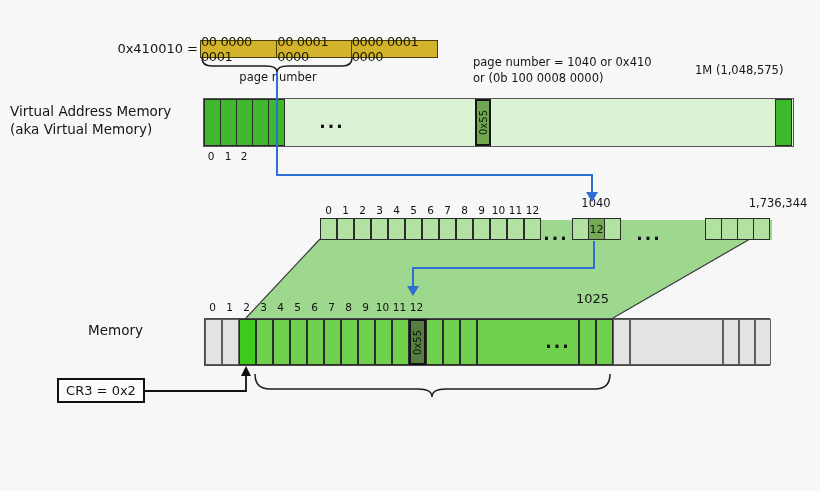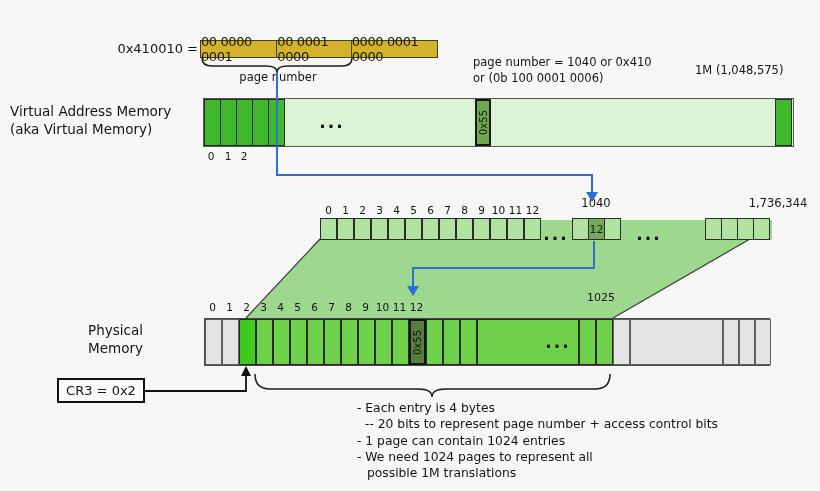--- a/index.html
+++ b/index.html
@@ -62,21 +62,21 @@
   #phys-label{left:58px;top:321px;width:115px;text-align:center;font-size:13.5px;line-height:18px;}
   #phys-bar{left:204px;top:318px;width:566px;height:48px;box-sizing:border-box;
     border:1.5px solid #474747;background:#e3e3e3;}
   .phys-gray{background:#e3e3e3;border:1px solid #5f5f5f;top:0;height:100%;}
   .phys-green{background:#6ed04b;top:0;height:100%;}
   #phys-cr3-cell{background:#3fca20;}
   #phys-page-cell{left:204px;top:0;width:17px;height:100%;background:#577e41;border:2px solid #141414;}
   #phys-page-cell .vtext{color:#08140a;}
   #phys-dots{left:534px;top:337px;width:48px;}
   .phys-tick{top:301px;width:17px;}
-  #phys-1025-label{left:576px;top:291px;width:50px;text-align:center;font-size:11px;}
+  #phys-1025-label{left:576px;top:291px;width:50px;font-size:13px;}
 
   
   #cr3-box{left:57px;top:378px;width:88px;height:25px;box-sizing:border-box;
     border:2px solid #111;background:#fcfcfc;display:flex;align-items:center;justify-content:center;
     font-size:13px;}
 
   
   #notes{left:357px;top:400px;font-size:12.3px;line-height:16.3px;}
   #notes .indent1{padding-left:8px;}
   #notes .indent2{padding-left:10px;}
@@ -93,21 +93,21 @@
   </svg>
 
   <div class="abs" id="addr-label">0x410010 =</div>
   <div class="abs" id="binary-box">
     <div class="seg seg1">00 0000 0001</div>
     <div class="seg seg2">00 0001 0000</div>
     <div class="seg seg3">0000 0001 0000</div>
   </div>
   <div class="abs" id="page-number-label">page number</div>
   <div class="abs" id="pn-note1">page number = 1040 or 0x410</div>
-  <div class="abs" id="pn-note2">or (0b 100 0001 0006)</div>
+  <div class="abs" id="pn-note2">or (0b 100 0008 0000)</div>
   <div class="abs" id="one-m-label">1M (1,048,575)</div>
 
   <div class="abs" id="vas-label">
     <div>Virtual Address Memory</div>
     <div>(aka Virtual Memory)</div>
   </div>
   <div class="abs" id="vas-bar">
     <div class="cell vas-green" style="left:0;width:17px"></div>
     <div class="cell vas-green" style="left:16px;width:17px"></div>
     <div class="cell vas-green" style="left:32px;width:17px"></div>
@@ -162,21 +162,20 @@
 
   <div class="dots" id="v2p-dots2">...</div>
 
   <div class="abs" id="v2p-max-label">1,736,344</div>
   <div class="cell v2p-cell" style="left:705px"></div>
   <div class="cell v2p-cell" style="left:721px"></div>
   <div class="cell v2p-cell" style="left:737px"></div>
   <div class="cell v2p-cell" style="left:753px"></div>
 
   <div class="abs" id="phys-label">
-    <div>Physical</div>
     <div>Memory</div>
   </div>
 
   <span class="tick phys-tick" style="left:204px">0</span>
   <span class="tick phys-tick" style="left:221px">1</span>
   <span class="tick phys-tick" style="left:238px">2</span>
   <span class="tick phys-tick" style="left:255px">3</span>
   <span class="tick phys-tick" style="left:272px">4</span>
   <span class="tick phys-tick" style="left:289px">5</span>
   <span class="tick phys-tick" style="left:306px">6</span>
@@ -213,27 +212,20 @@
     <div class="cell phys-gray" style="left:408px;width:17px"></div>
     <div class="cell phys-gray" style="left:425px;width:93px"></div>
     <div class="cell phys-gray" style="left:518px;width:16px"></div>
     <div class="cell phys-gray" style="left:534px;width:16px"></div>
     <div class="cell phys-gray" style="left:550px;width:16px"></div>
   </div>
   <div class="dots" id="phys-dots">...</div>
 
   <div class="abs" id="cr3-box">CR3 = 0x2</div>
 
-  <div class="abs" id="notes">
-    <div>- Each entry is 4 bytes</div>
-    <div class="indent1">-- 20 bits to represent page number + access control bits</div>
-    <div>- 1 page can contain 1024 entries</div>
-    <div>- We need 1024 pages to represent all</div>
-    <div class="indent2">possible 1M translations</div>
-  </div>
 
   <svg class="layer" width="820" height="491">
 
     <path d="M202,58 Q202,66 212,66 L266,66 Q277,66 277,72 M352,58 Q352,66 342,66 L288,66 Q277,66 277,72" fill="none" stroke="#1c1c1c" stroke-width="1.5"></path>
 
     <path d="M277,72 L277,175 L592,175 L592,193" fill="none" stroke="#2e6fd3" stroke-width="2"></path>
     <polygon points="586,192 598,192 592,202" fill="#2e6fd3"></polygon>
 
     <path d="M594,241 L594,268 L413,268 L413,287" fill="none" stroke="#2e6fd3" stroke-width="2"></path>
     <polygon points="407,286 419,286 413,296" fill="#2e6fd3"></polygon>

